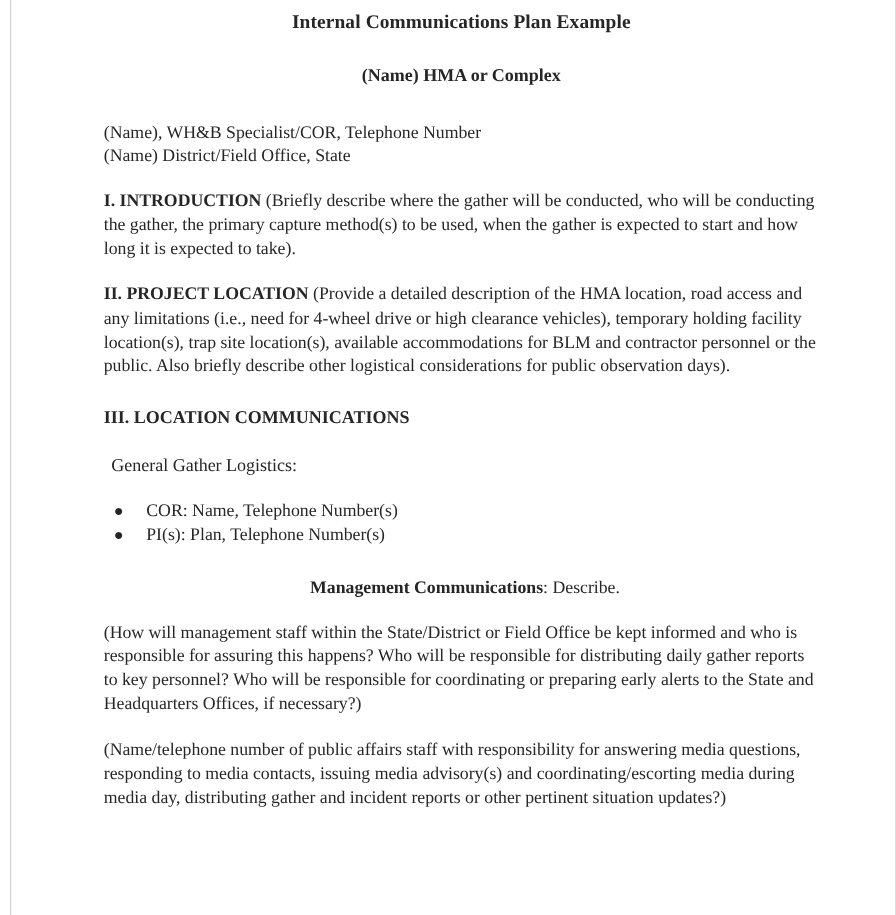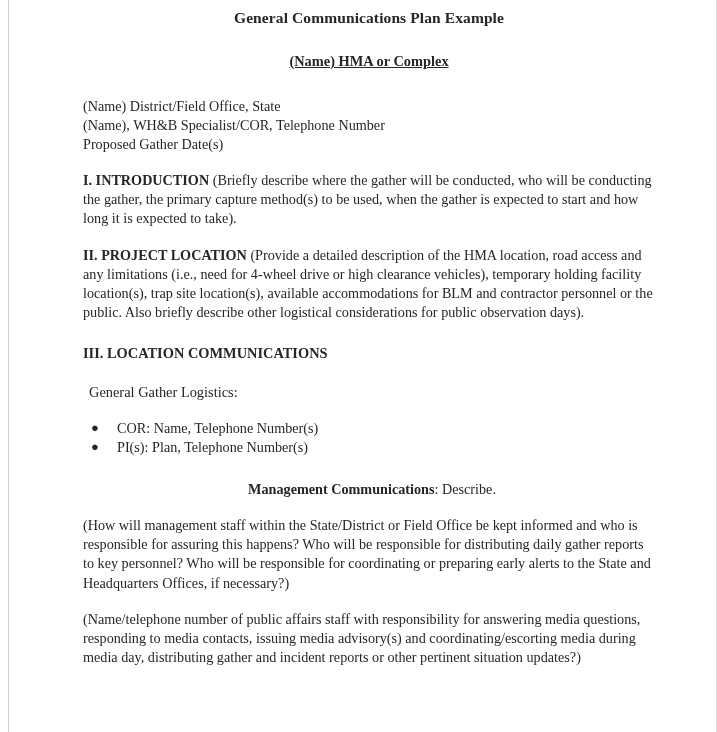--- a/index.html
+++ b/index.html
@@ -38,21 +38,20 @@
     letter-spacing: .1px;
     margin: 4px 0 0 0;
     line-height: 1.28;
   }
   .subtitle-block {
     text-align: center;
     font-weight: bold;
     font-size: 14.4px;
     line-height: 1.33;
     margin: 24px 0 0 0;
-    text-decoration: underline;
   }
   .subtitle-block div { white-space: nowrap; }
 
   .meta-block {
     margin: 26px 0 0 0;
     font-size: 14.2px;
     line-height: 1.345;
   }
   p.para {
     font-size: 14.2px;
@@ -101,30 +100,29 @@
   .qpara {
     margin-left: 6px;
   }
 </style>
 </head>
 <body>
 
 <div class="page">
   <div class="content">
 
-    <div class="doc-title">General Communications Plan Example</div>
+    <div class="doc-title">Internal Communications Plan Example</div>
 
     <div class="subtitle-block">
       <div>(Name) HMA or Complex</div>
     </div>
 
     <div class="meta-block">
+      <div>(Name), WH&amp;B Specialist/COR, Telephone Number</div>
       <div>(Name) District/Field Office, State</div>
-      <div>(Name), WH&amp;B Specialist/COR, Telephone Number</div>
-      <div>Proposed Gather Date(s)</div>
     </div>
 
     <p class="para"><span class="b">I.  INTRODUCTION</span><span> (Briefly describe where the gather will be conducted, who will be conducting the gather, the primary capture method(s) to be used, when the gather is expected to start and how long it is expected to take).</span></p>
 
     <p class="para"><span class="b">II. PROJECT LOCATION</span><span> (Provide a detailed description of the HMA location, road access and any limitations (i.e., need for 4-wheel drive or high clearance vehicles), temporary holding facility location(s), trap site location(s), available accommodations for BLM and contractor personnel  or the public.  Also briefly describe other logistical considerations for public observation days).</span></p>
 
     <h2 class="section-head">III. LOCATION COMMUNICATIONS</h2>
 
     <h3 class="sub-head">General Gather Logistics:</h3>
 

